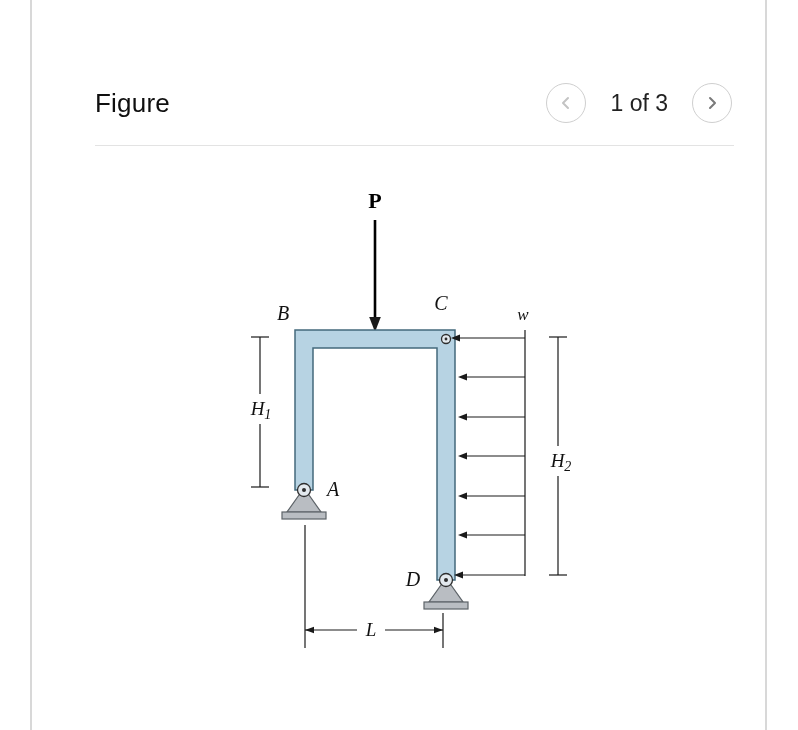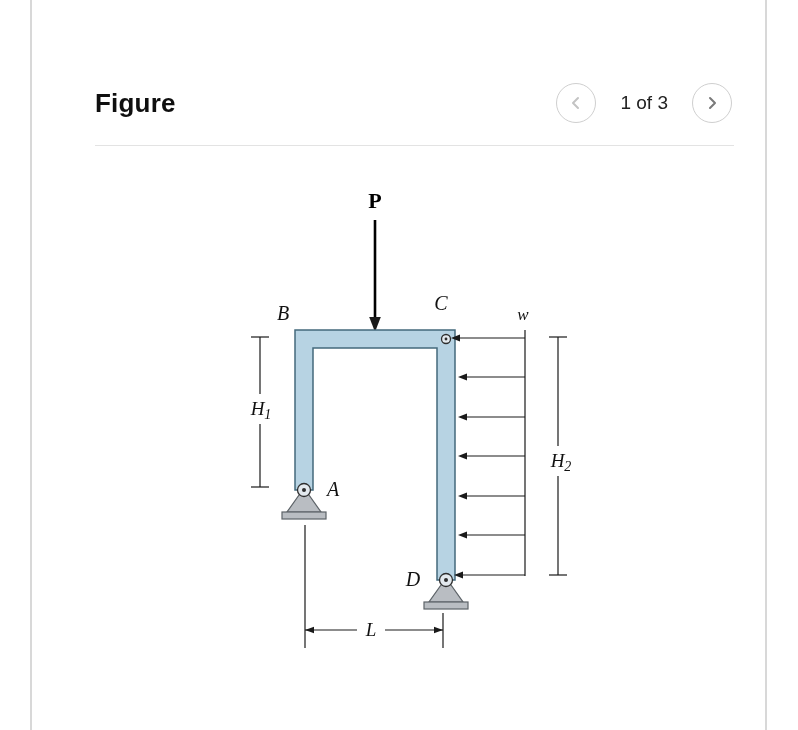--- a/index.html
+++ b/index.html
@@ -9,31 +9,31 @@
     font-family:"Liberation Sans", sans-serif;
   }
   .side-border { position:absolute; top:0; bottom:0; width:2px; background:#d8d8d8; }
   .side-border.left { left:30px; }
   .side-border.right { left:765px; }
 
   .header {
     position:absolute; left:95px; right:66px; top:82px; height:42px;
     display:flex; align-items:center; justify-content:space-between;
   }
-  .title { font-size:26px; font-weight:700; color:#0f0f0f; letter-spacing:0.2px; }
+  .title { font-size:26px; font-weight:400; color:#0f0f0f; letter-spacing:0.2px; }
   .pager { display:flex; align-items:center; gap:24px; }
   .pager-btn {
     width:40px; height:40px; border-radius:50%;
     border:1px solid #cfcfcf; background:#fff;
     display:flex; align-items:center; justify-content:center; cursor:pointer; padding:0;
   }
   .pager-btn svg { display:block; fill:none; stroke-width:2; stroke-linecap:round; stroke-linejoin:round; }
   .pager-btn.prev svg { stroke:#c3c3c3; }
   .pager-btn.next svg { stroke:#7a7a7a; }
-  .counter { font-size:19px; color:#222; }
+  .counter { font-size:23px; color:#222; }
 
   .divider { position:absolute; left:95px; top:145px; width:639px; height:1px; background:#e3e3e3; }
 
   .diagram { position:absolute; left:210px; top:172px; }
 
   
   .member { stroke:#44697c; stroke-width:1.5; }
   .support-shape { stroke:#5d6368; stroke-width:1.2; }
   .pin { fill:#e3e9ee; stroke:#2e2e2e; stroke-width:1.3; }
   .pin-dot { fill:#2e2e2e; stroke:none; }

